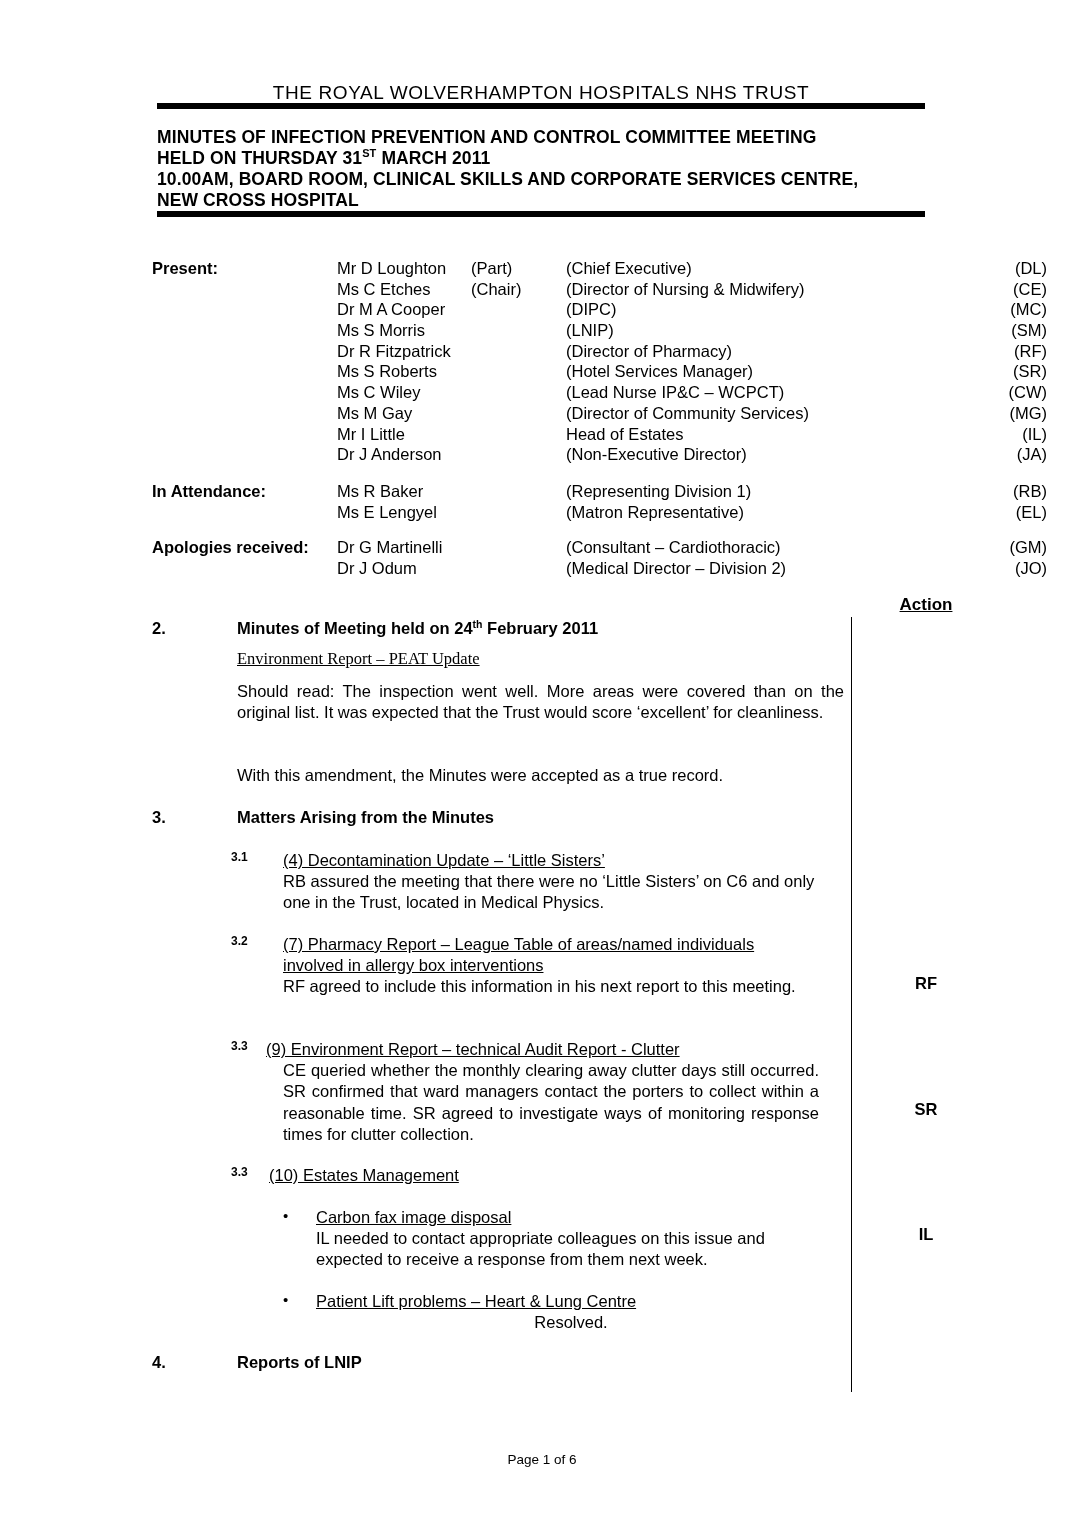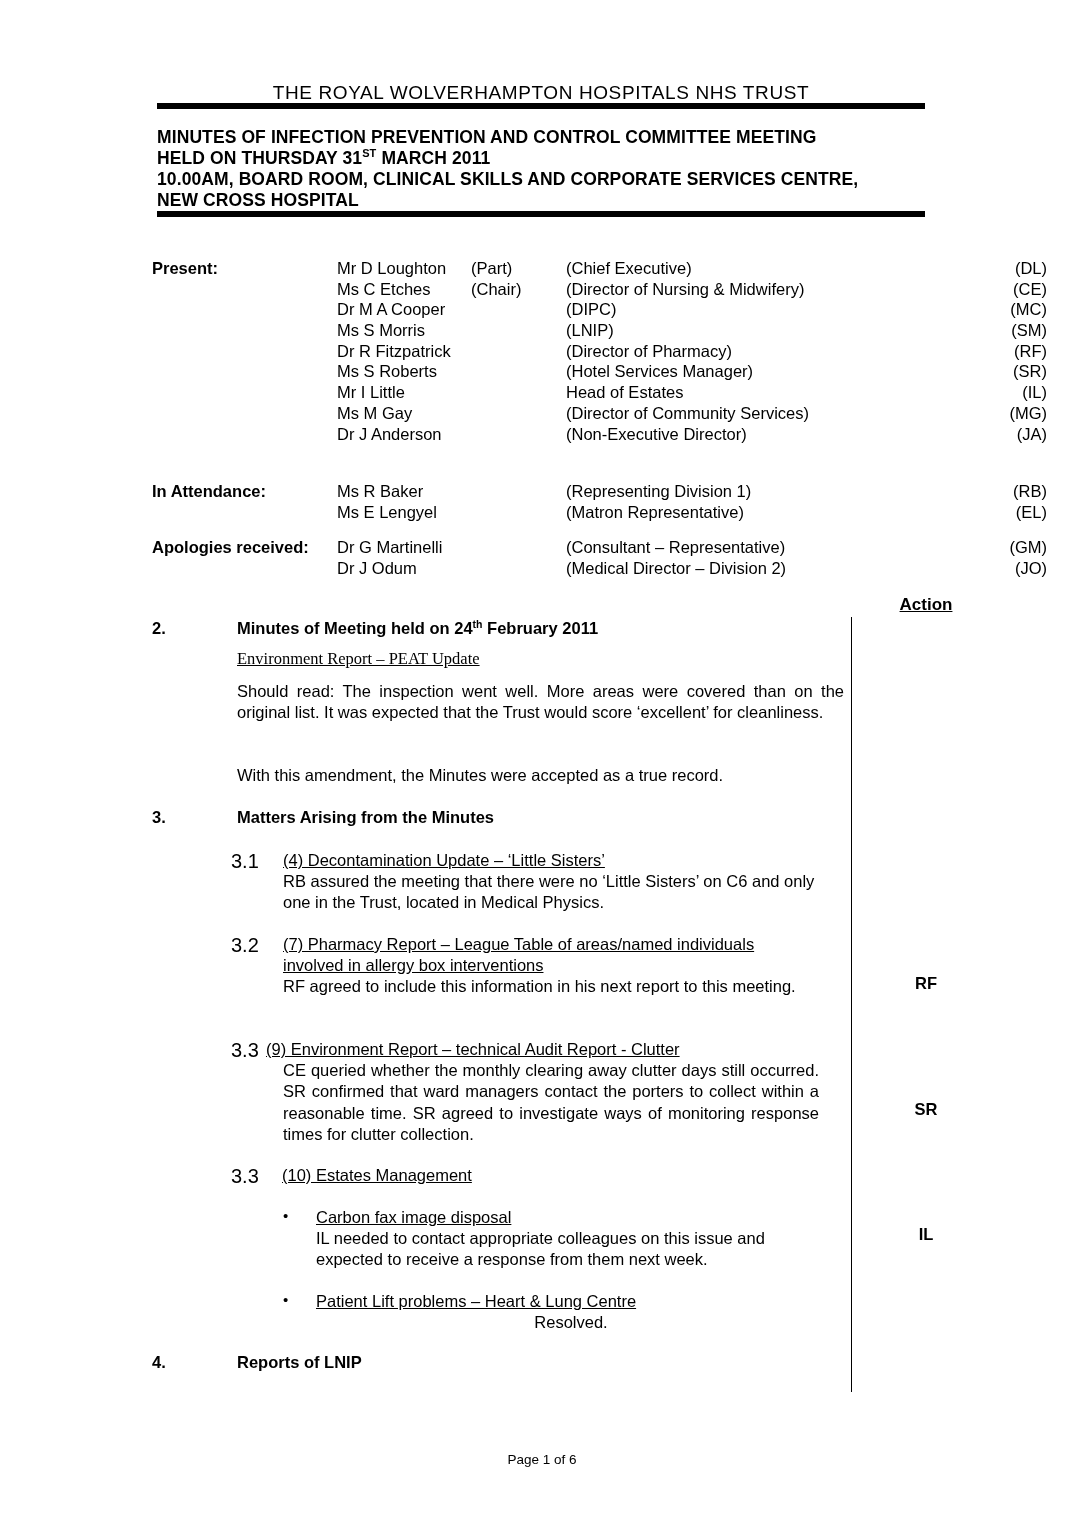--- a/index.html
+++ b/index.html
@@ -146,21 +146,22 @@
   .para {
     position: absolute;
     font-size: 16.5px;
     line-height: 21.4px;
   }
   .justified { text-align: justify; }
   .uline { text-decoration: underline; }
   .subnum {
     position: absolute;
     left: 231px;
-    font-size: 20px;
+    font-size: 12px;
+    font-weight: bold;
   }
   .bullet-dot {
     position: absolute;
     left: 283px;
     font-size: 15px;
   }
 
   .footer {
     position: absolute;
     left: 0;
@@ -220,30 +221,36 @@
         <span class="col-role">(Director of Pharmacy)</span>
         <span class="col-init">(RF)</span>
       </div>
       <div class="attend-row">
         <span class="col-name">Ms S Roberts</span>
         <span class="col-paren"></span>
         <span class="col-role">(Hotel Services Manager)</span>
         <span class="col-init">(SR)</span>
       </div>
       <div class="attend-row">
+        <span class="col-name">Ms C Wiley</span>
+        <span class="col-paren"></span>
+        <span class="col-role">(Lead Nurse IP&amp;C – WCPCT)</span>
+        <span class="col-init">(CW)</span>
+      </div>
+      <div class="attend-row">
+        <span class="col-name">Ms M Gay</span>
+        <span class="col-paren"></span>
+        <span class="col-role">(Director of Community Services)</span>
+        <span class="col-init">(MG)</span>
+      </div>
+      <div class="attend-row">
         <span class="col-name">Mr I Little</span>
         <span class="col-paren"></span>
         <span class="col-role">Head of Estates</span>
         <span class="col-init">(IL)</span>
-      </div>
-      <div class="attend-row">
-        <span class="col-name">Ms M Gay</span>
-        <span class="col-paren"></span>
-        <span class="col-role">(Director of Community Services)</span>
-        <span class="col-init">(MG)</span>
       </div>
       <div class="attend-row">
         <span class="col-name">Dr J Anderson</span>
         <span class="col-paren"></span>
         <span class="col-role">(Non-Executive Director)</span>
         <span class="col-init">(JA)</span>
       </div>
     </div>
   </div>
 
@@ -261,21 +268,21 @@
         <span class="col-init">(EL)</span>
       </div>
     </div>
   </div>
 
   <div class="attend-group" style="left:152px; top:537px;">
     <div class="attend-label">Apologies received:</div>
     <div class="attend-rows">
       <div class="attend-row">
         <span class="col-name">Dr G Martinelli</span>
-        <span class="col-role">(Consultant – Representative)</span>
+        <span class="col-role">(Consultant – Cardiothoracic)</span>
         <span class="col-init">(GM)</span>
       </div>
       <div class="attend-row">
         <span class="col-name">Dr J Odum</span>
         <span class="col-role">(Medical Director – Division 2)</span>
         <span class="col-init">(JO)</span>
       </div>
     </div>
   </div>
 
@@ -302,21 +309,21 @@
   <div class="subnum" style="top:934px;">3.2</div>
   <div class="para uline" style="left:283px; top:934px; width:560px;">(7)  Pharmacy Report – League Table of areas/named individuals</div>
   <div class="para uline" style="left:283px; top:955px; width:560px;">involved in allergy box interventions</div>
   <div class="para justified" style="left:283px; top:976px; width:536px;">RF agreed to include this information in his next report to this meeting.</div>
 
   <div class="subnum" style="top:1039px;">3.3</div>
   <div class="para uline" style="left:266px; top:1039px; width:560px;">(9)  Environment Report – technical Audit Report - Clutter</div>
   <div class="para justified" style="left:283px; top:1060px; width:536px;">CE queried whether the monthly clearing away clutter days still occurred.  SR confirmed that ward managers contact the porters to collect within a reasonable time.  SR agreed to investigate ways of monitoring response times for clutter collection.</div>
 
   <div class="subnum" style="top:1165px;">3.3</div>
-  <div class="para uline" style="left:282px; top:1165px; width:560px;">(10)  Estates Management</div>
+  <div class="para uline" style="left:269px; top:1165px; width:560px;">(10)  Estates Management</div>
 
   <div class="bullet-dot" style="top:1207px;">•</div>
   <div class="para uline" style="left:316px; top:1207px; width:520px;">Carbon fax image disposal</div>
   <div class="para" style="left:316px; top:1228px; width:510px;">IL needed to contact appropriate colleagues on this issue and expected to receive a response from them next week.</div>
 
   <div class="bullet-dot" style="top:1291px;">•</div>
   <div class="para uline" style="left:316px; top:1291px; width:520px;">Patient Lift problems  – Heart &amp; Lung Centre</div>
   <div class="para" style="left:316px; top:1312px; width:510px;text-align:center;">Resolved.</div>
 
   <div class="num" style="left:152px; top:1353px;">4.</div>

